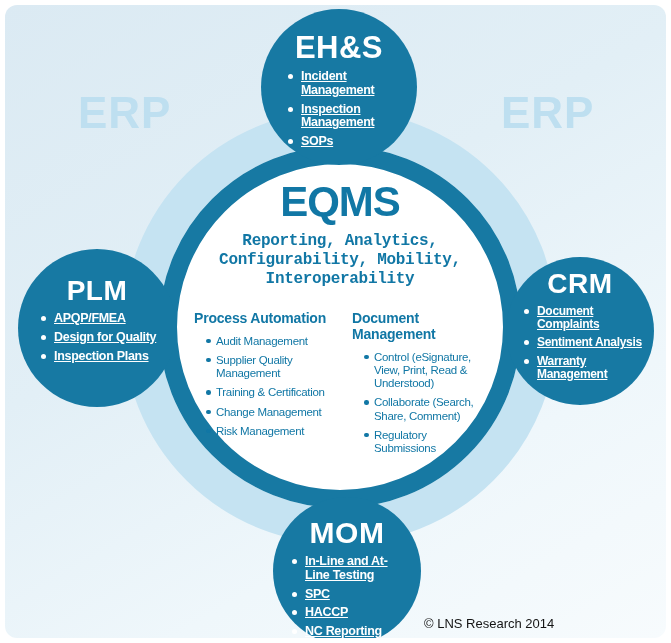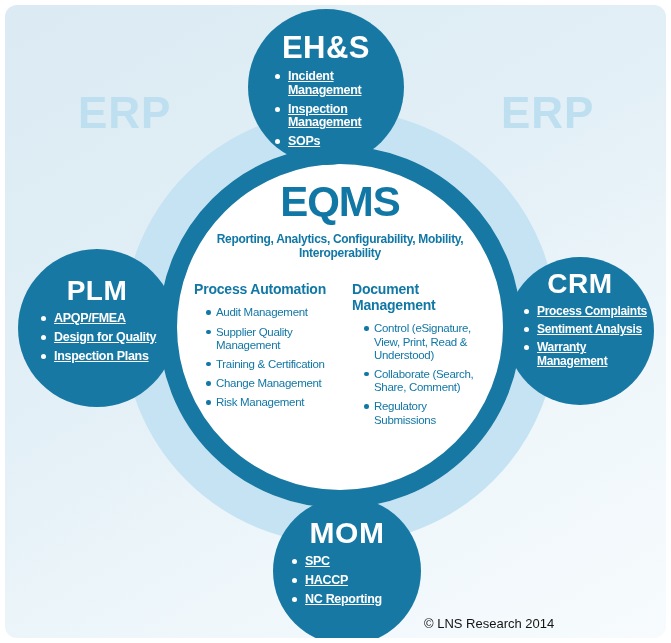--- a/index.html
+++ b/index.html
@@ -34,21 +34,21 @@
   .core{
     position:absolute;z-index:2;box-sizing:border-box;
     left:159px;top:146px;width:362px;height:362px;border-radius:50%;
     border:18px solid #1779a3;background:#ffffff;
   }
   
   .sat{
     position:absolute;z-index:3;border-radius:50%;background:#1779a3;color:#fff;
     display:flex;flex-direction:column;align-items:center;
   }
-  .sat-ehs{left:248px;top:9px;width:156px;height:156px;}
+  .sat-ehs{left:261px;top:9px;width:156px;height:156px;}
   .sat-plm{left:18px;top:249px;width:158px;height:158px;}
   .sat-crm{left:506px;top:257px;width:148px;height:148px;}
   .sat-mom{left:273px;top:497px;width:148px;height:148px;}
   .sat-title{
     font-weight:bold;font-size:28px;letter-spacing:.5px;line-height:1;color:#fff;
   }
   .sat-ehs .sat-title{margin-top:23px;font-size:31px;}
   .sat-plm .sat-title{margin-top:28px;}
   .sat-crm .sat-title{margin-top:13px;}
   .sat-mom .sat-title{margin-top:21px;font-size:30px;}
@@ -67,22 +67,22 @@
 
   
   .core-content{
     position:absolute;z-index:4;left:170px;top:181px;width:340px;
     text-align:center;color:#1177a5;
   }
   .eqms-title{
     margin:0;font-size:42px;line-height:1;font-weight:bold;letter-spacing:-1px;color:#1177a5;
   }
   .eqms-subtitle{
-    margin:9px auto 16px auto;width:272px;font-size:12px;font-weight:bold;
-    line-height:1.18;letter-spacing:-0.3px;color:#1177a5;
+    margin:9px auto 16px auto;width:272px;font-size:16px;font-weight:bold;
+    line-height:1.18;letter-spacing:-0.3px;color:#1177a5;font-family:Liberation Mono, monospace;
   }
   .cols{display:flex;text-align:left;margin-top:21px;padding-left:24px;}
   .col-pa{width:158px;}
   .col-dm{width:146px;}
   .col-header{font-size:14px;font-weight:bold;letter-spacing:-0.2px;color:#1177a5;}
   .cols ul{
     list-style:none;margin:9px 0 0 0;padding:0 0 0 12px;
     font-size:11.5px;line-height:1.15;letter-spacing:-0.3px;font-weight:normal;
   }
   .col-dm ul{width:120px;}
@@ -122,29 +122,30 @@
       <ul>
           <li>APQP/FMEA</li>
           <li>Design for Quality</li>
           <li>Inspection Plans</li>
         </ul>
     </div>
 
     <div class="sat sat-crm">
       <div class="sat-title">CRM</div>
       <ul>
-          <li>Process Complaints</li>
+          <li>Document Complaints</li>
           <li>Sentiment Analysis</li>
           <li>Warranty Management</li>
         </ul>
     </div>
 
     <div class="sat sat-mom">
       <div class="sat-title">MOM</div>
       <ul>
+          <li>In-Line and At-Line Testing</li>
           <li>SPC</li>
           <li>HACCP</li>
           <li>NC Reporting</li>
         </ul>
     </div>
 
     <div class="core-content">
       <h1 class="eqms-title">EQMS</h1>
       <div class="eqms-subtitle">Reporting, Analytics, Configurability, Mobility, Interoperability</div>
       <div class="cols">

